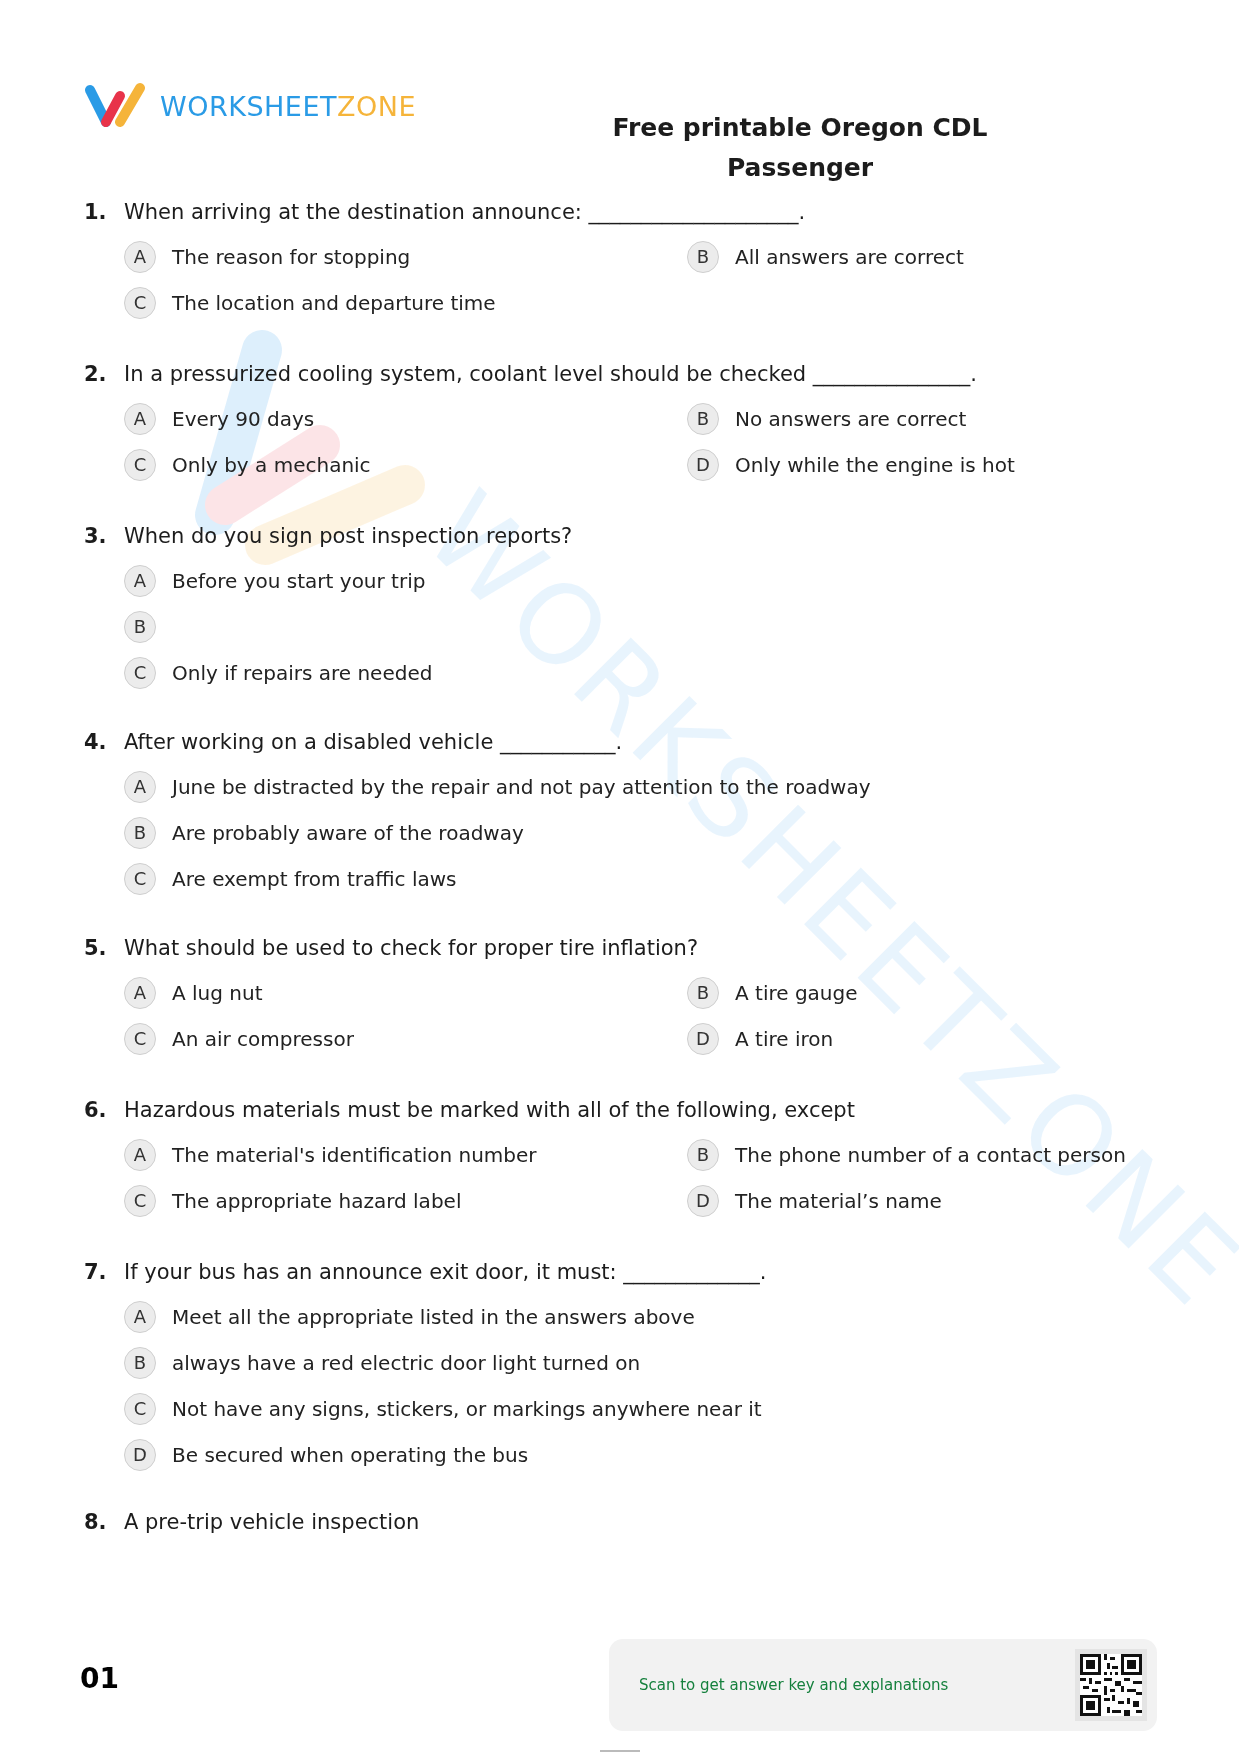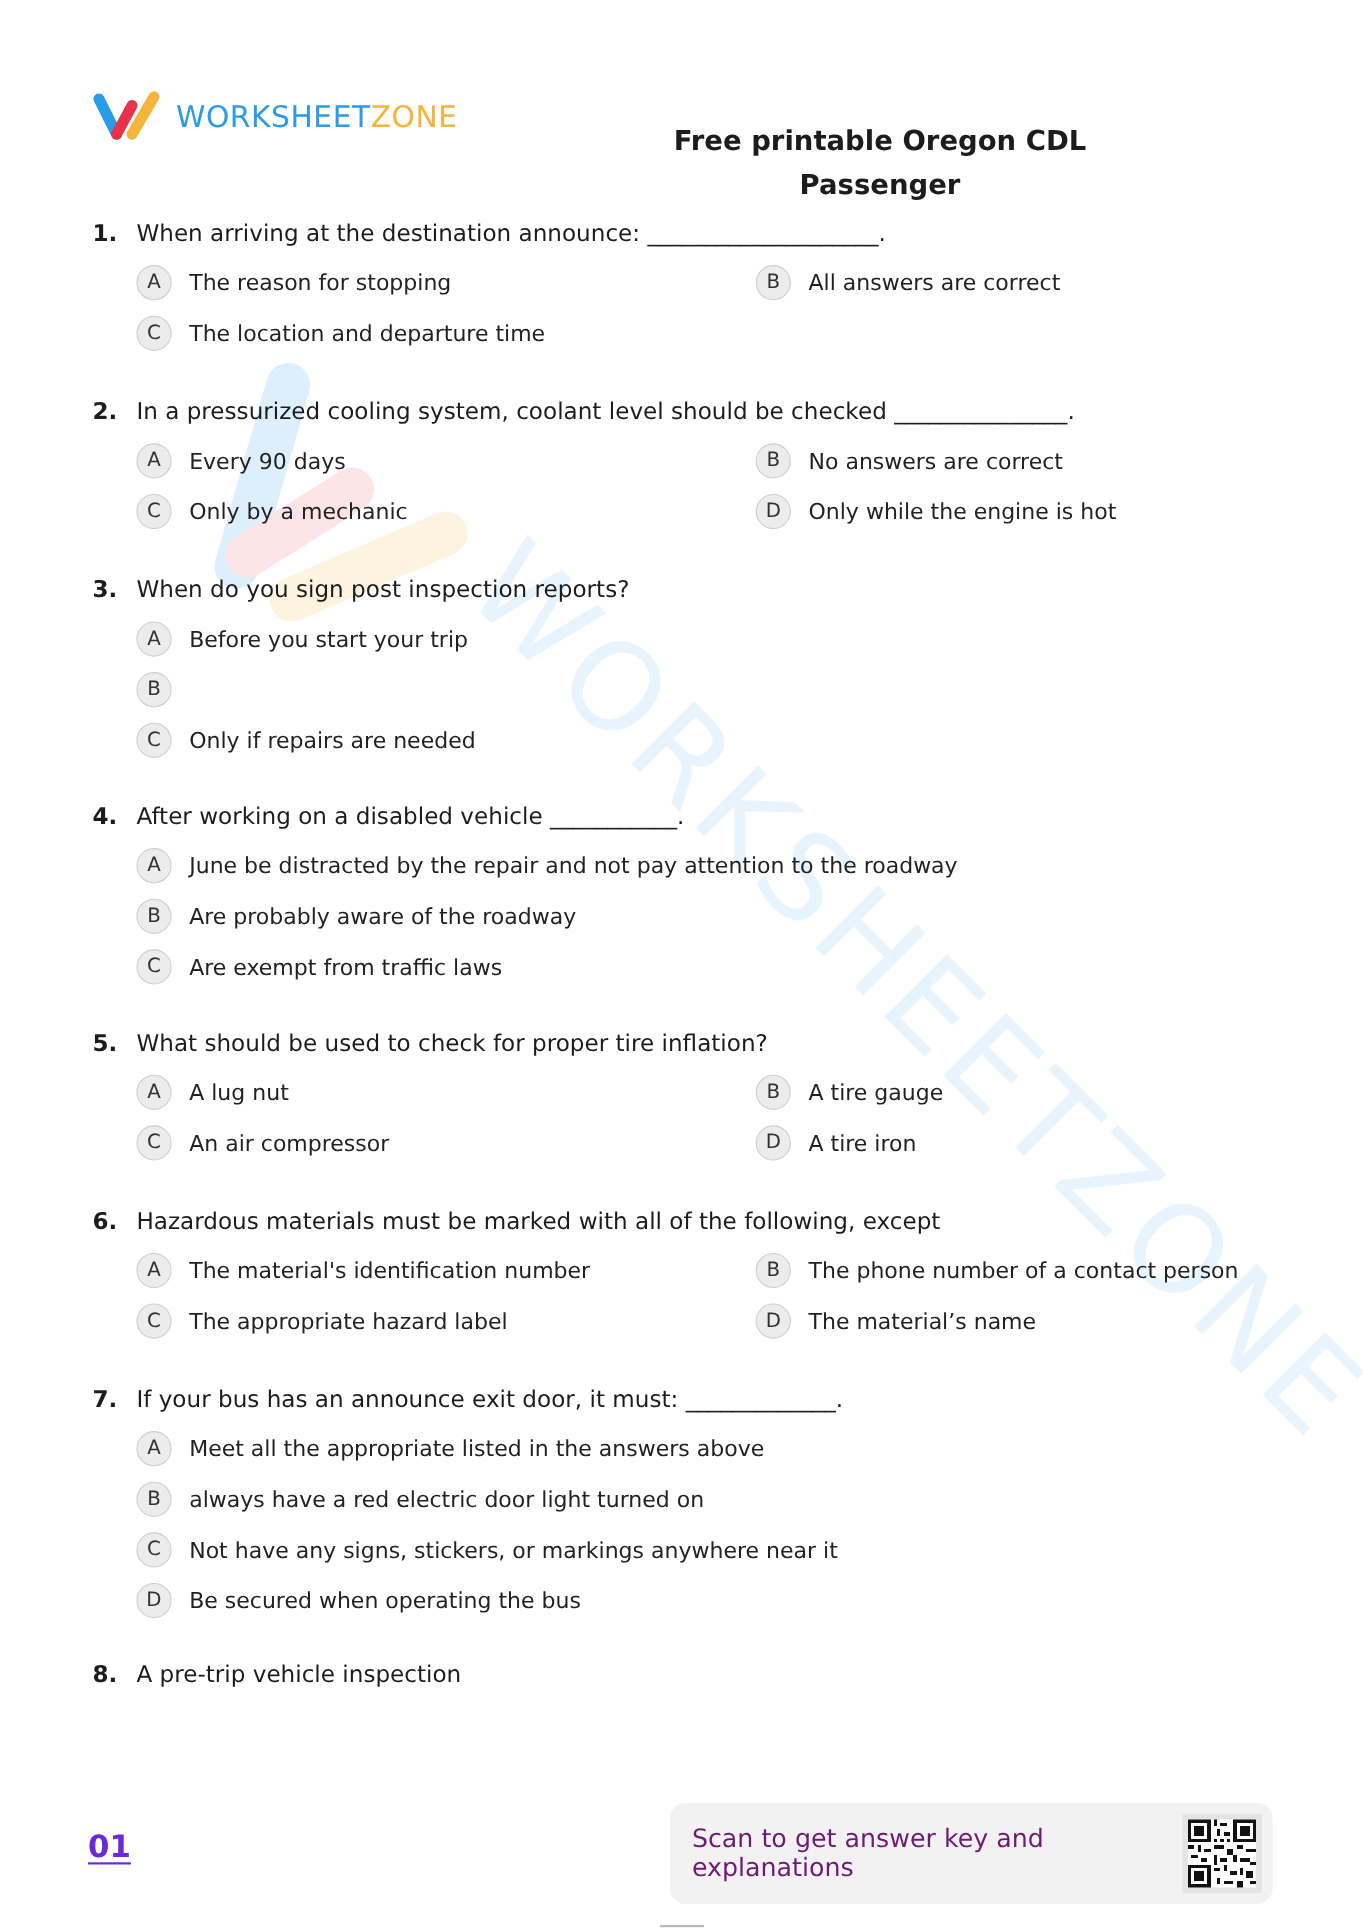--- a/index.html
+++ b/index.html
@@ -28,27 +28,27 @@
     .opts { display: grid; grid-template-columns: 563px 563px; margin-left: 40px; margin-top: 14px; row-gap: 14px; }
     .opts.single { grid-template-columns: 1100px; }
     .opt { display: flex; align-items: center; font-size: 20px; line-height: 30px; color: #222; }
     .badge {
       width: 32px; height: 32px; border-radius: 50%; background: #ececec; border: 1px solid #cfcfcf;
       box-sizing: border-box; display: flex; align-items: center; justify-content: center;
       font-size: 18px; color: #333; margin-right: 16px; flex: none;
     }
     .page-num {
       position: absolute; left: 80px; top: 1662px; font-size: 28px; font-weight: bold;
-      text-decoration: underline; text-underline-offset: 5px; color: #6d28d9;
+      text-underline-offset: 5px; color: #000000;
     }
     .scan-box {
       position: absolute; left: 609px; top: 1639px; width: 548px; height: 92px;
       background: #f2f2f2; border-radius: 14px; display: flex; align-items: center;
     }
-    .scan-text { margin-left: 20px; font-size: 23px; color: #701a75; flex: 1; }
+    .scan-text { margin-left: 30px; font-size: 15px; color: #15803d; flex: 1; }
     .qr { width: 72px; height: 72px; background: #e4e4e4; margin-right: 10px; display: flex; align-items: center; justify-content: center; }
     .bottom-line { position: absolute; left: 600px; top: 1750px; width: 40px; height: 2px; background: #bbb; }
   </style>
 </head>
 <body>
 
 <div class="logo">
   <svg width="64" height="48" viewBox="0 0 64 48">
     <line x1="6" y1="8" x2="22" y2="40" stroke="#2a9be6" stroke-width="10" stroke-linecap="round"></line>
     <line x1="22" y1="40" x2="36" y2="14" stroke="#e8334a" stroke-width="10" stroke-linecap="round"></line>

